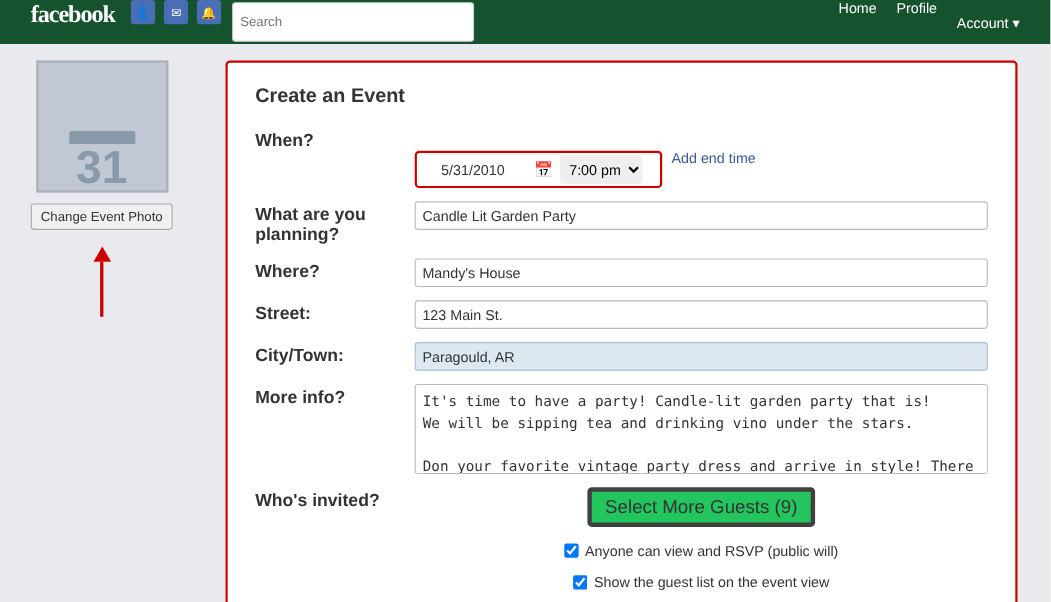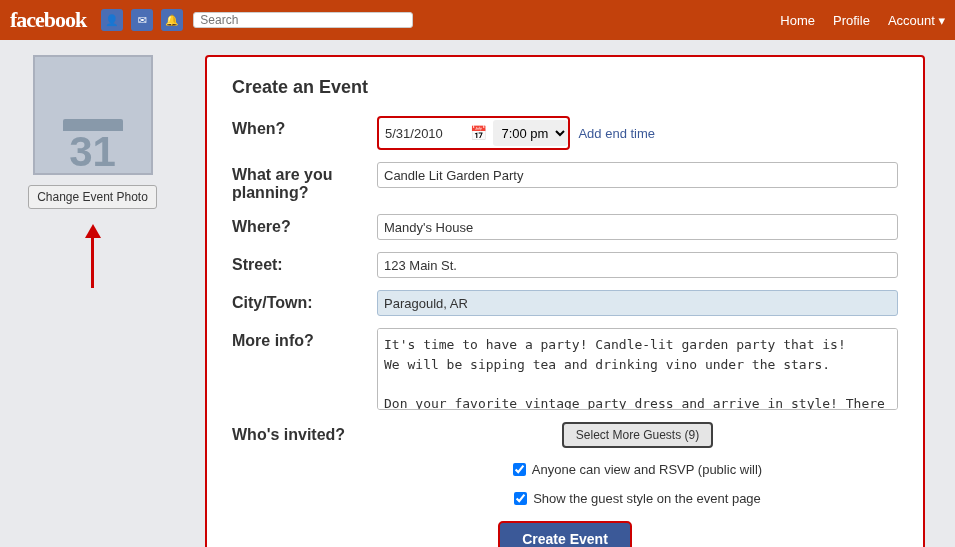--- a/index.html
+++ b/index.html
@@ -1,24 +1,23 @@
 <!DOCTYPE html>
 <html><head>
   <meta charset="utf-8">
   <style>
     * { box-sizing: border-box; margin: 0; padding: 0; }
     body { font-family: Arial, Helvetica, sans-serif; font-size: 13px; background: #e9eaed; }
 
     
     #top-nav {
-      background: #c2410c;
+      background: #14532d;
       height: 40px;
       display: flex;
-      align-items: center;
-      padding: 0 10px;
+      padding: 0 28px;
       position: relative;
     }
     #nav-logo {
       color: white;
       font-size: 22px;
       font-weight: bold;
       font-family: Georgia, serif;
       margin-right: 15px;
       letter-spacing: -1px;
     }
@@ -33,21 +32,21 @@
       border-radius: 3px;
       display: flex; align-items: center; justify-content: center;
       color: white; font-size: 11px; cursor: pointer;
     }
     #search-bar {
       display: flex;
       align-items: center;
     }
     #search-input {
       width: 220px;
-      height: 16px;
+      height: 36px;
       border: 1px solid #ccc;
       border-radius: 3px;
       padding: 0 6px;
       font-size: 12px;
       color: #999;
       background: white;
     }
     #nav-right {
       margin-left: auto;
       display: flex;
@@ -208,24 +207,25 @@
     }
     #add-end-time {
       color: #3b5998;
       text-decoration: none;
       cursor: pointer;
       font-size: 13px;
     }
     .when-group {
       border: 2px solid #cc0000;
       border-radius: 4px;
-      padding: 2px 0;
+      padding: 2px 16px;
       display: flex;
       align-items: center;
       gap: 6px;
+      margin-top: 21px;
     }
     #date-icon {
       font-size: 14px;
       color: #555;
     }
     #city-input {
       background: #dde8f0;
       border: 1px solid #a8bed4;
     }
     #more-info-textarea {
@@ -233,25 +233,25 @@
       height: 82px;
       border: 1px solid #bbb;
       border-radius: 3px;
       padding: 6px;
       font-size: 13px;
       color: #333;
       resize: none;
       line-height: 1.5;
     }
     #select-guests-btn {
-      border: 2px solid #404040;
+      border: 4px solid #404040;
       border-radius: 4px;
-      background: #e5e5e5;
+      background: #22c55e;
       padding: 4px 12px;
-      font-size: 12px;
+      font-size: 17px;
       cursor: pointer;
       color: #333;
     }
     .checkbox-row {
       display: flex;
       align-items: center;
       gap: 6px;
       margin-top: 6px;
       font-size: 13px;
       color: #333;
@@ -373,21 +373,21 @@
       <div class="form-row">
         <div class="form-label">Who's invited?</div>
         <div class="form-field-group who-invited-content">
           <button id="select-guests-btn">Select More Guests (9)</button>
           <div class="checkbox-row">
             <input type="checkbox" checked="" id="cb1" style="">
             <label for="cb1">Anyone can view and RSVP (public will)</label>
           </div>
           <div class="checkbox-row">
             <input type="checkbox" checked="" id="cb2" style="">
-            <label for="cb2">Show the guest style on the event page</label>
+            <label for="cb2">Show the guest list on the event view</label>
           </div>
         </div>
       </div>
 
       <button id="create-event-submit">Create Event</button>
     </div>
   </div>
 </div>
 
 </body></html>

